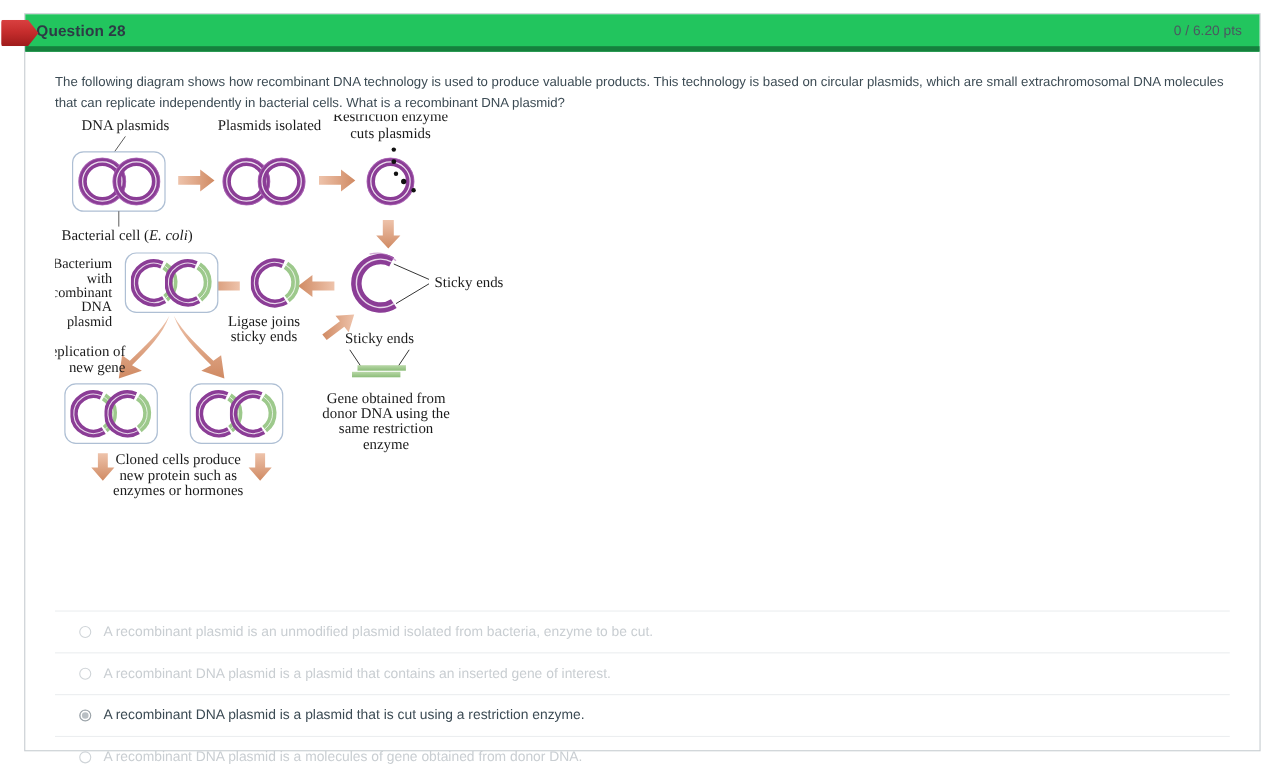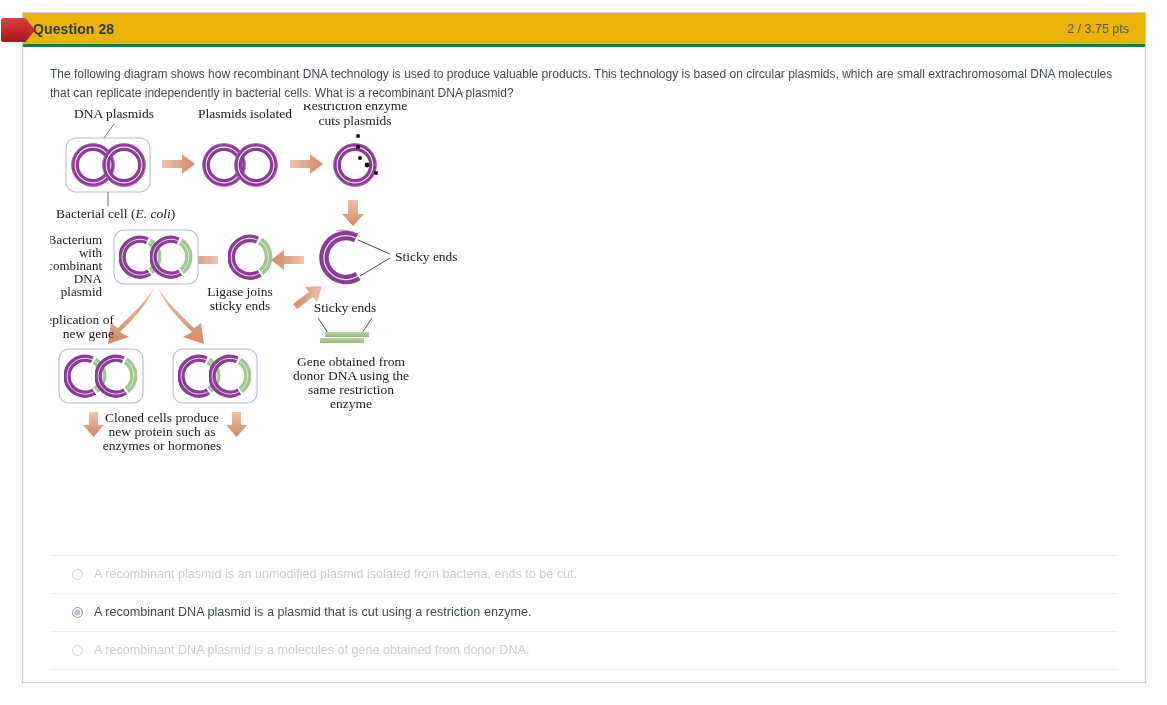--- a/index.html
+++ b/index.html
@@ -17,22 +17,22 @@
     position: absolute;
     left: 22px; top: 12px;
     width: 1124px; height: 671px;
     background: #ffffff;
     border: 1px solid #c7cdd1;
   }
 
   #question-header {
     position: relative;
     height: 34px;
-    background: #eab308;
-    border-bottom: 3px solid #15803d;
+    background: #22c55e;
+    border-bottom: 5px solid #15803d;
     display: flex;
     align-items: center;
     justify-content: space-between;
     padding: 0 16px 0 0;
   }
 
   #question-title {
     font-size: 14px;
     font-weight: bold;
     color: #2d3b45;
@@ -119,21 +119,21 @@
   }
 </style>
 </head>
 <body>
 
 <div id="question-card">
 
   <div id="question-header">
     <div id="question-flag"></div>
     <div id="question-title">Question 28</div>
-    <div id="question-points">2 / 3.75 pts</div>
+    <div id="question-points">0 / 6.20 pts</div>
   </div>
 
   <div id="question-body">
 
     <div id="question-text">The following diagram shows how recombinant DNA technology is used to produce valuable products. This technology is based on circular plasmids, which are small extrachromosomal DNA molecules that can replicate independently in bacterial cells. What is a recombinant DNA plasmid?</div>
 
     <div id="diagram-wrap">
       <svg id="diagram-svg" width="1095" height="392" viewBox="0 0 1095 392">
         <defs>
 
@@ -282,21 +282,25 @@
 
         <text x="112" y="318" font-family="'Liberation Serif',serif" font-size="13.5" fill="#1b1b1b" text-anchor="middle">Cloned cells produce</text>
         <text x="112" y="332" font-family="'Liberation Serif',serif" font-size="13.5" fill="#1b1b1b" text-anchor="middle">new protein such as</text>
         <text x="112" y="346" font-family="'Liberation Serif',serif" font-size="13.5" fill="#1b1b1b" text-anchor="middle">enzymes or hormones</text>
       </svg>
     </div>
 
     <div id="answers">
       <div class="answer-row">
         <span class="answer-radio"></span>
-        <span class="answer-label">A recombinant plasmid is an unmodified plasmid isolated from bacteria, ends to be cut.</span>
+        <span class="answer-label">A recombinant plasmid is an unmodified plasmid isolated from bacteria, enzyme to be cut.</span>
+      </div>
+      <div class="answer-row">
+        <span class="answer-radio"></span>
+        <span class="answer-label">A recombinant DNA plasmid is a plasmid that contains an inserted gene of interest.</span>
       </div>
       <div class="answer-row selected">
         <span class="answer-radio"></span>
         <span class="answer-label">A recombinant DNA plasmid is a plasmid that is cut using a restriction enzyme.</span>
       </div>
       <div class="answer-row">
         <span class="answer-radio"></span>
         <span class="answer-label">A recombinant DNA plasmid is a molecules of gene obtained from donor DNA.</span>
       </div>
     </div>

